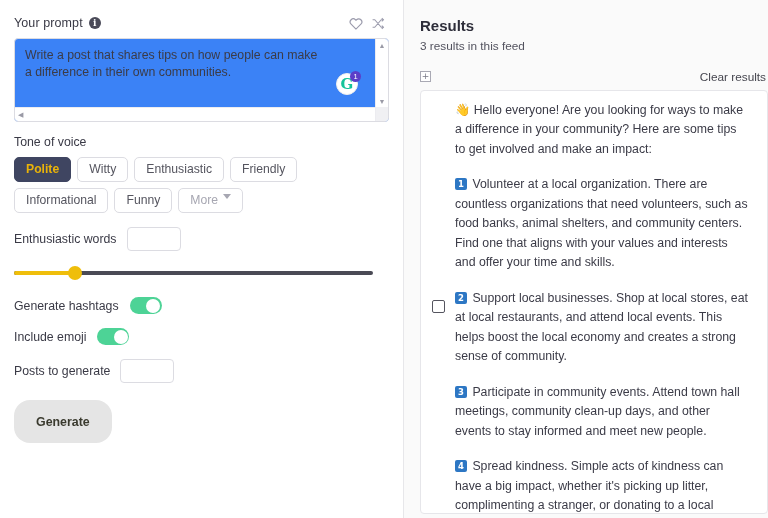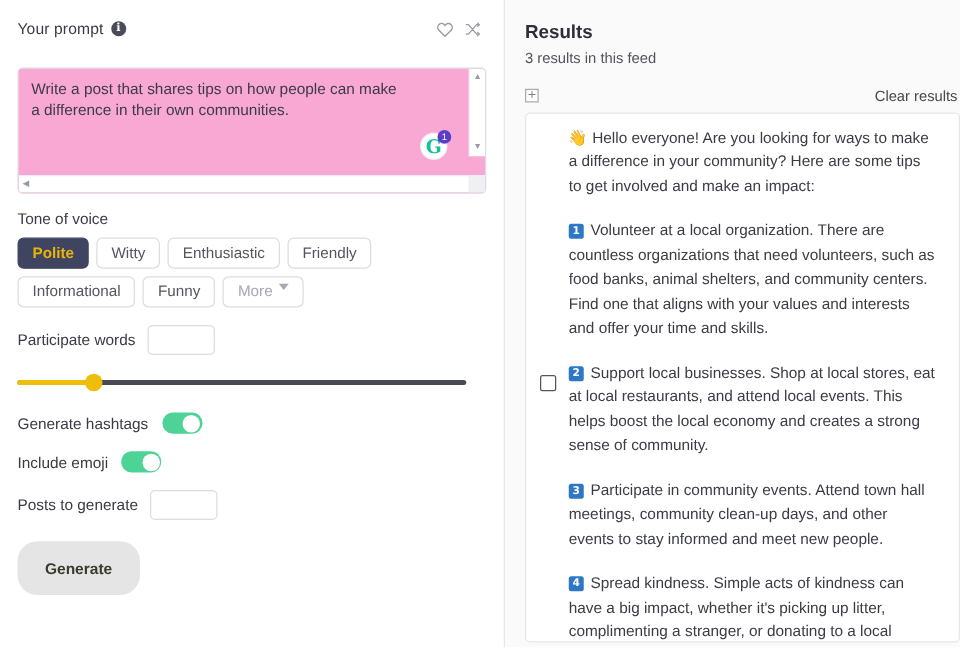--- a/index.html
+++ b/index.html
@@ -24,21 +24,21 @@
     padding: 12px 14px 0 14px;
     background: #ffffff;
     position: relative;
     border-right: 1px solid #e7e7ea;
   }
 
   .prompt-header {
     display: flex;
     align-items: center;
     height: 22px;
-    margin-bottom: 20px;
+    margin-bottom: 4px;
   }
   .prompt-label {
     font-size: 12.5px;
     color: #3a3a46;
     letter-spacing: .1px;
   }
   .info-icon {
     display: inline-flex;
     align-items: center;
     justify-content: center;
@@ -61,22 +61,22 @@
     justify-content: center;
     cursor: pointer;
     color: #9b9bac;
   }
   .hdr-icon svg { display: block; }
 
   .prompt-box {
     position: relative;
     border: 1px solid #dcdce2;
     border-radius: 4px;
-    background: #f9a8d4;
-    height: 101px;
+    background: #3b82f6;
+    height: 84px;
     padding: 8px 22px 0 10px;
     overflow: hidden;
   }
   .prompt-text {
     font-size: 12.3px;
     line-height: 17px;
     color: #3b3b47;
     width: 300px;
   }
   .grammarly {
@@ -414,21 +414,21 @@
       <div class="chip">Friendly</div>
       <div class="chip">Informational</div>
       <div class="chip">Funny</div>
       <div class="chip more">
         <span>More</span>
         <span class="caret"></span>
       </div>
     </div>
 
     <div class="inline-row">
-      <span class="lbl">Participate words</span>
+      <span class="lbl">Enthusiastic words</span>
       <input class="num-input" type="text" value="100" style="">
     </div>
 
     <div class="slider-wrap">
       <div class="slider-track"></div>
       <div class="slider-fill"></div>
       <div class="slider-thumb"></div>
     </div>
 
     <div class="toggle-row">

